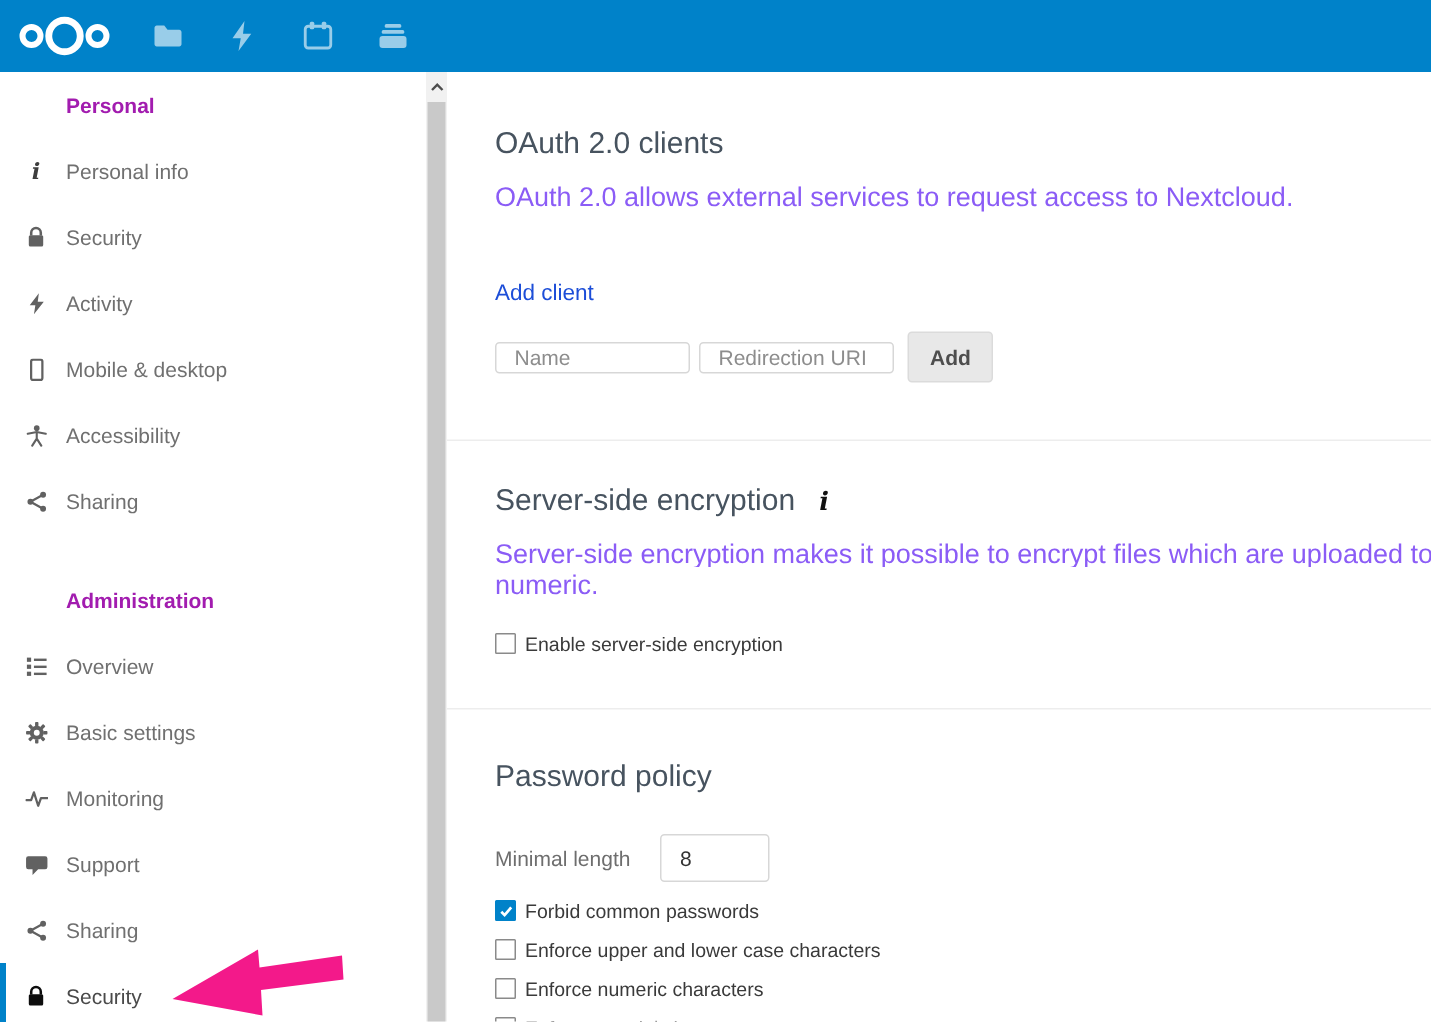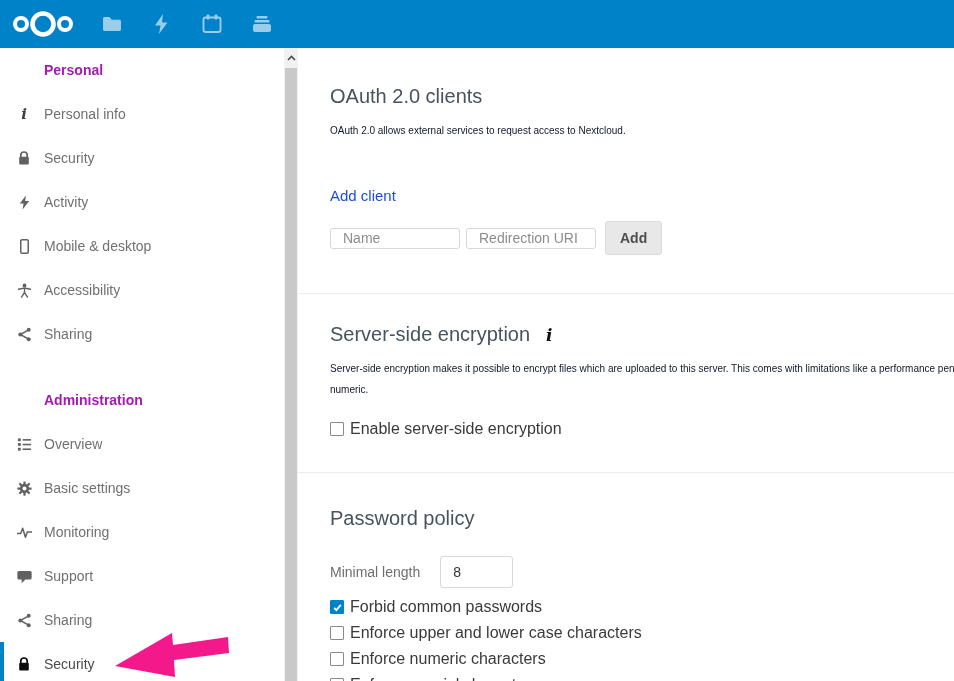--- a/index.html
+++ b/index.html
@@ -35,21 +35,21 @@
   .scroll-btn { height:20px; display:flex; align-items:center; justify-content:center;
     background:#f1f1f1; cursor:pointer; }
   .scroll-thumb { position:absolute; top:20px; left:1px; right:1px; bottom:0;
     background:#c9c9c9; cursor:grab; }
 
   
   .main { position:absolute; left:298px; top:48px; right:0; bottom:0; background:#fff;
     overflow:hidden; padding-left:32px; }
   h2.sec-title { font-size:20px; font-weight:400; color:#47535f; line-height:24px; }
   .oauth-title { margin-top:36px; }
-  .desc { font-size:10px; color:#0f172a; line-height:18px; }
+  .desc { font-size:18px; color:#8b5cf6; line-height:18px; }
   .oauth-desc { margin-top:14px; }
   .add-client { margin-top:47px; font-size:15px; font-weight:400; color:#1d4ed8; }
   .inputs-row { margin-top:17px; display:flex; align-items:center; }
   .txt-input { height:21px; width:130px; border:1px solid #d7d7d7; border-radius:3px;
     padding:0 12px; font-size:14px; color:#333; margin-right:6px; outline:none;
     font-family:"Liberation Sans", sans-serif; }
   .txt-input::placeholder { color:#8d8d8d; opacity:1; }
   .add-btn { height:34px; padding:0 14px; background:#e8e8e8; border:1px solid #dbdbdb;
     border-radius:3px; font-size:14px; font-weight:bold; color:#4e4e4e; cursor:pointer;
     margin-left:3px; font-family:"Liberation Sans", sans-serif; }
@@ -60,21 +60,21 @@
   .enc-title .info-i { font-size:17px; color:#111; margin-left:16px; margin-top:3px; }
   .enc-line1 { margin-top:14px; white-space:nowrap; overflow:hidden; }
   .enc-line2 { margin-top:3px; }
   .cb-row { display:flex; align-items:center; cursor:pointer; height:20px; }
   .enc-cb { margin-top:20px; }
   .cb { width:14px; height:14px; border:1px solid #8a8a8a; border-radius:1px;
     background:#fff; margin-right:6px; flex:none; display:flex; align-items:center;
     justify-content:center; }
   .cb.checked { background:#0082c9; border-color:#0082c9; }
   .cb svg { display:block; }
-  .cb-label { font-size:16px; color:#3a3a3a; white-space:nowrap; }
+  .cb-label { font-size:13px; color:#3a3a3a; white-space:nowrap; }
   .pw-title { margin-top:33px; }
   .minlen-row { margin-top:26px; display:flex; align-items:center; }
   .minlen-label { font-size:14px; color:#6e6e6e; margin-right:20px; }
   .minlen-input { height:32px; width:73px; border:1px solid #d7d7d7; border-radius:3px;
     padding:0 12px; font-size:14px; color:#333; outline:none;
     font-family:"Liberation Sans", sans-serif; }
   .cb-list { margin-top:9px; }
   .cb-list .cb-row { margin-bottom:6px; }
 
   

